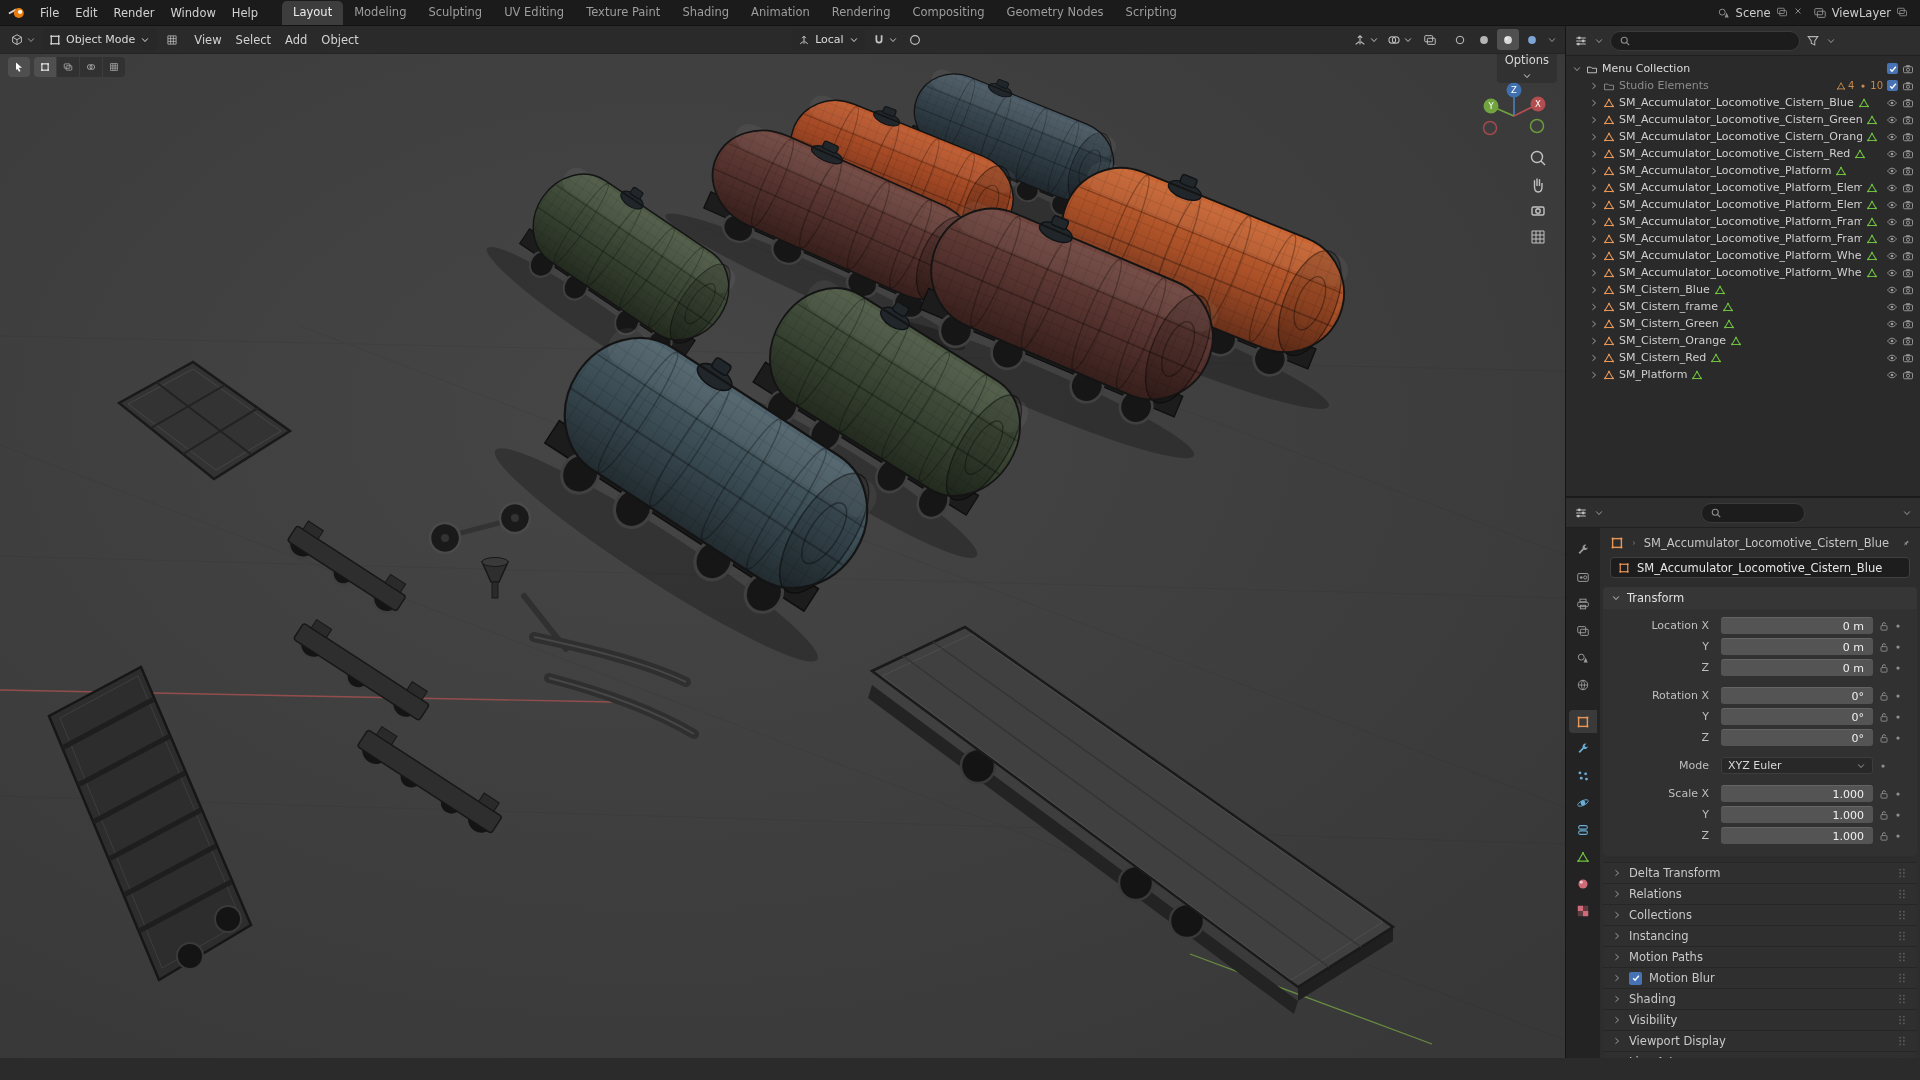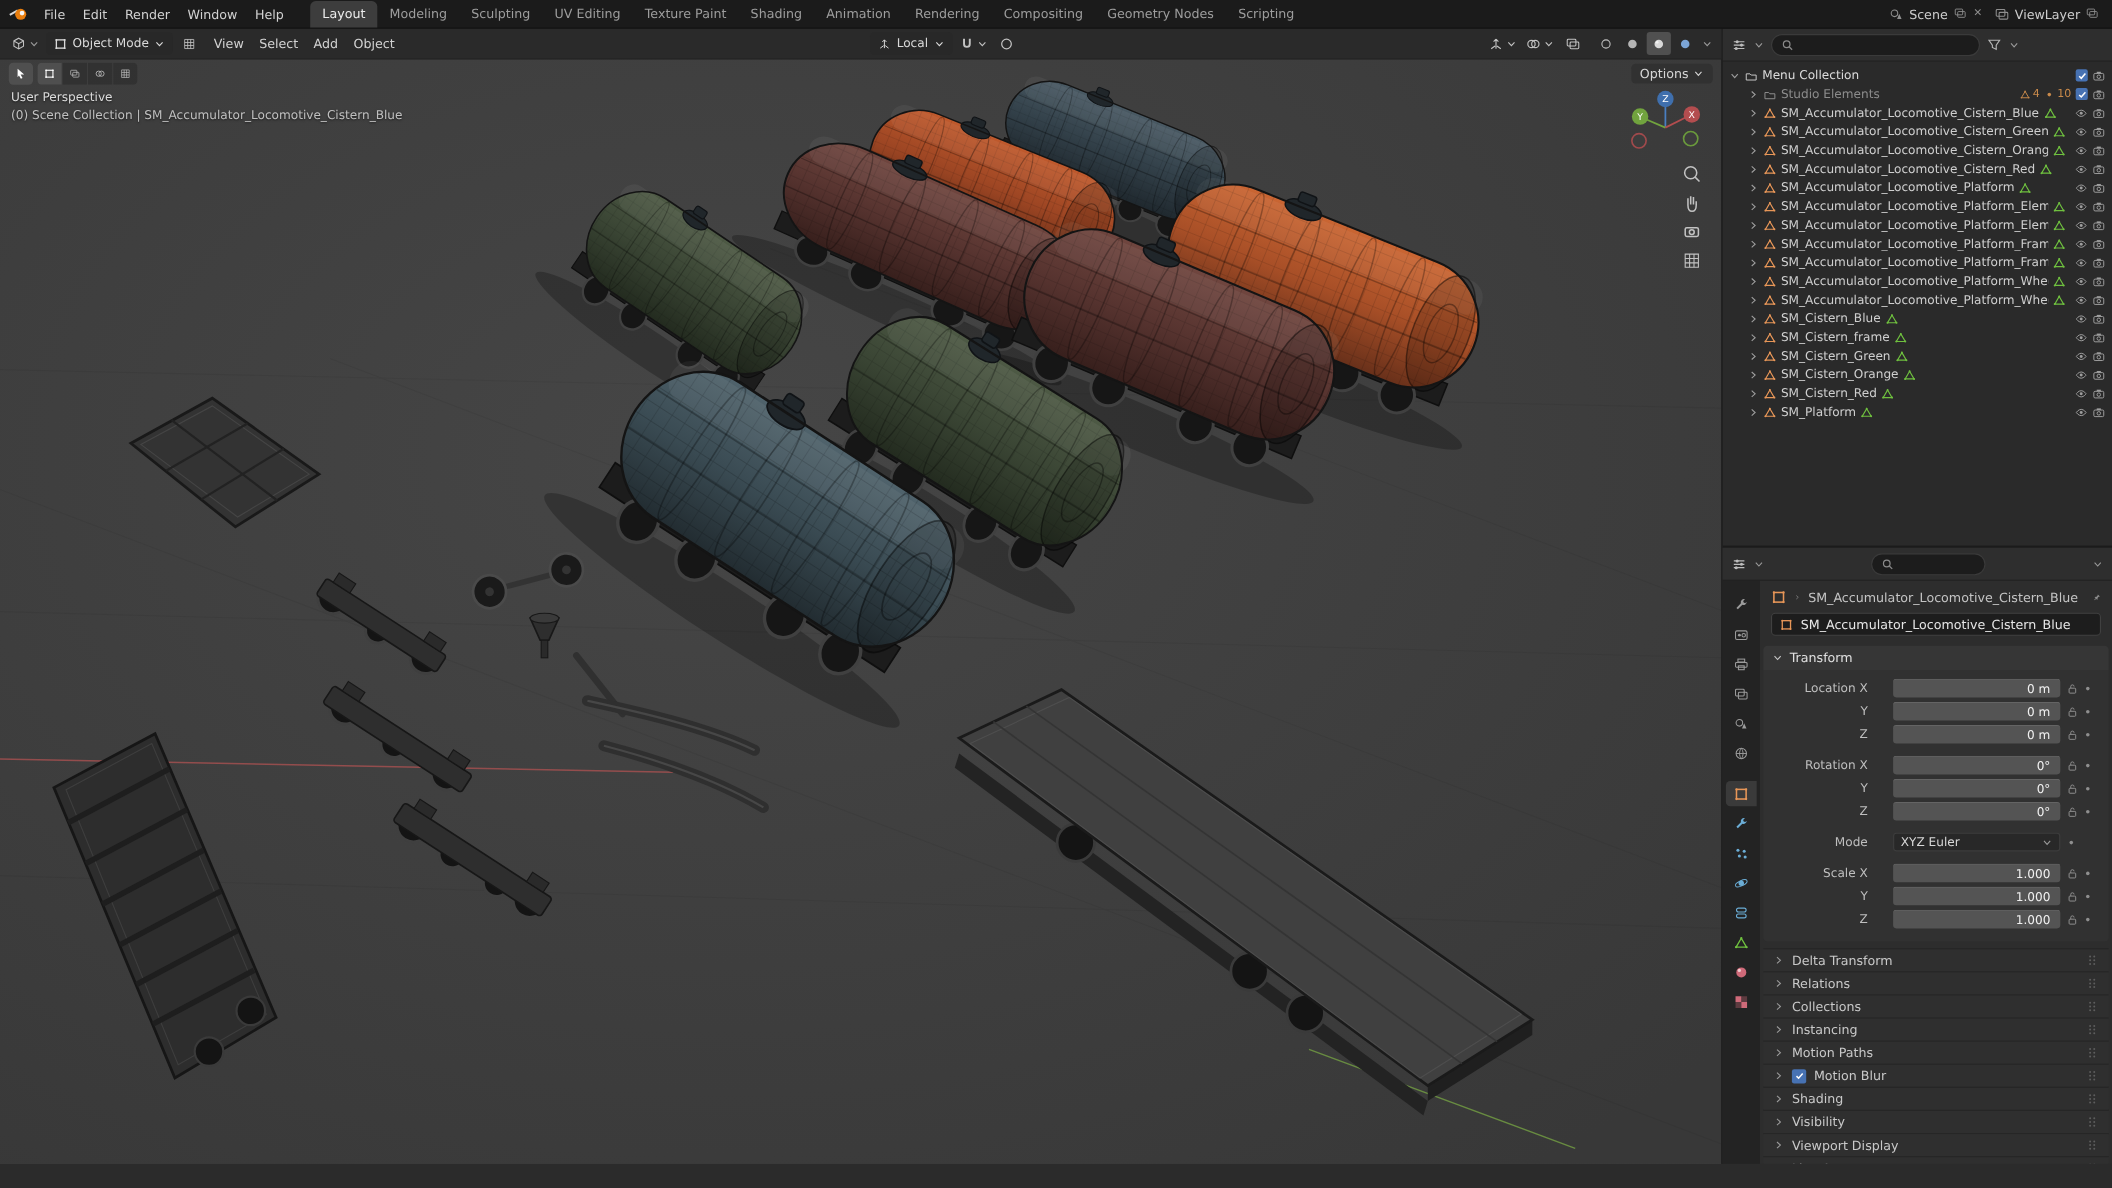--- a/index.html
+++ b/index.html
@@ -38,21 +38,21 @@
 .vp-toolrow{position:absolute;left:0;top:28px;width:100%;height:26px;display:flex;align-items:center;
   padding:0 8px;z-index:5;}
 .mini-btn{width:22px;height:20px;display:flex;align-items:center;justify-content:center;color:#bdbdbd;
   background:rgba(40,40,40,.55);}
 .mini-btn.pressed{background:#4f4f4f;color:#fff;}
 .mini-group{display:flex;gap:1px;border-radius:4px;overflow:hidden;margin-left:4px;}
 .vp-overlay{position:absolute;left:10px;top:56px;z-index:4;text-shadow:0 1px 2px rgba(0,0,0,.6);}
 .vp-overlay .l1{font-size:11px;color:#dcdcdc;margin-bottom:3px;}
 .vp-overlay .l2{font-size:11px;color:#c0c0c0;}
 .options-chip{margin-left:auto;display:flex;align-items:center;gap:4px;font-size:11.5px;color:#d6d6d6;
-  background:rgba(40,40,40,.5);padding:2px 8px;border-radius:4px;}
+  background:rgba(40,40,40,.5);padding:2px 8px;border-radius:4px;flex-direction:column;}
 
 
 .right-col{position:absolute;left:1565px;top:26px;width:355px;height:1032px;background:#2a2a2a;
   border-left:1px solid #151515;}
 .outliner{position:absolute;left:0;top:0;right:0;height:470px;background:#2a2a2a;overflow:hidden;}
 .panel-hdr{height:30px;background:#2e2e2e;border-bottom:1px solid #202020;display:flex;align-items:center;
   gap:6px;padding:0 8px;}
 .search{flex:1;max-width:190px;display:flex;align-items:center;gap:6px;height:20px;background:#1c1c1c;
   border:1px solid #3a3a3a;border-radius:10px;padding:0 8px;color:#8a8a8a;}
 .tree{padding:4px 0 0 6px;font-size:11px;}
@@ -80,21 +80,21 @@
 .tab-gap{height:6px;}
 .props-main{position:absolute;left:34px;right:0;top:0;bottom:0;background:#2d2d2d;overflow:hidden;}
 .pp-bread{display:flex;align-items:center;gap:7px;padding:8px 10px 4px;color:#c4c4c4;font-size:11.5px;}
 .pp-name{margin:3px 10px 9px;height:21px;background:#1d1d1d;border:1px solid #404040;border-radius:4px;
   display:flex;align-items:center;gap:7px;padding:0 7px;color:#e6e6e6;font-size:11.5px;}
 .panel{margin:0 3px;}
 .panel-header{height:22px;display:flex;align-items:center;gap:6px;background:#363636;
   border-radius:4px 4px 0 0;padding:0 8px;font-size:11.5px;color:#e0e0e0;}
 .panel-content{background:#313131;border-radius:0 0 4px 4px;padding:7px 8px 9px;}
 .field-row{display:flex;align-items:center;height:19px;margin-bottom:2px;}
-.f-label{width:110px;text-align:right;padding-right:23px;color:#bfbfbf;font-size:11px;flex:none;}
+.f-label{width:110px;text-align:right;padding-right:12px;color:#bfbfbf;font-size:11px;flex:none;}
 .f-value{width:152px;height:17px;background:#545454;border-top:1px solid #646464;border-radius:3px;
   color:#f0f0f0;font-size:11px;display:flex;align-items:center;justify-content:flex-end;
   padding:0 9px;flex:none;}
 .f-drop{width:152px;height:17px;background:#282828;border:1px solid #3d3d3d;border-radius:3px;
   color:#d8d8d8;font-size:11px;display:flex;align-items:center;justify-content:space-between;
   padding:0 6px;flex:none;}
 .f-decor{display:flex;gap:3px;margin-left:5px;color:#8f8f8f;align-items:center;}
 .group-gap{height:7px;}
 .sections{margin:6px 3px 0;}
 .section-row{height:21px;background:#2f2f2f;border-top:1px solid #262626;display:flex;align-items:center;
@@ -680,24 +680,20 @@
           </div>
       </div>
       <div class="options-chip">
         <span>Options</span>
         <svg class="ic ic10">
             <use href="#i-chevd"></use>
           </svg>
       </div>
     </div>
 
-    <div class="vp-overlay">
-      <div class="l1">User Perspective</div>
-      <div class="l2">(0) Scene Collection | SM_Accumulator_Locomotive_Cistern_Blue</div>
-    </div>
   </div>
 
   <div class="right-col">
 
     <section class="outliner">
       <div class="panel-hdr">
         <svg class="ic ic14" style="color:#bdbdbd">
             <use href="#i-sliders"></use>
           </svg>
         <svg class="ic ic10 chev">

